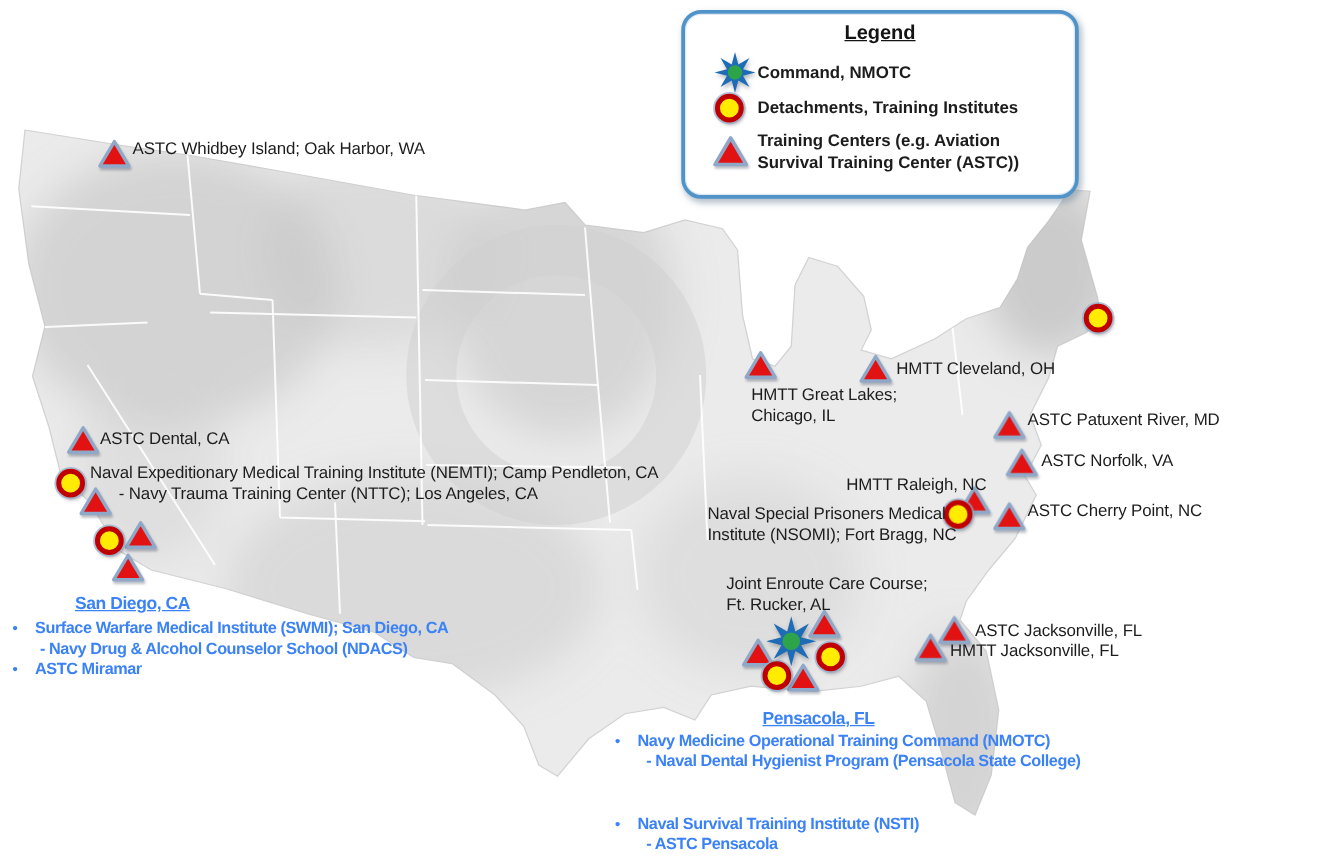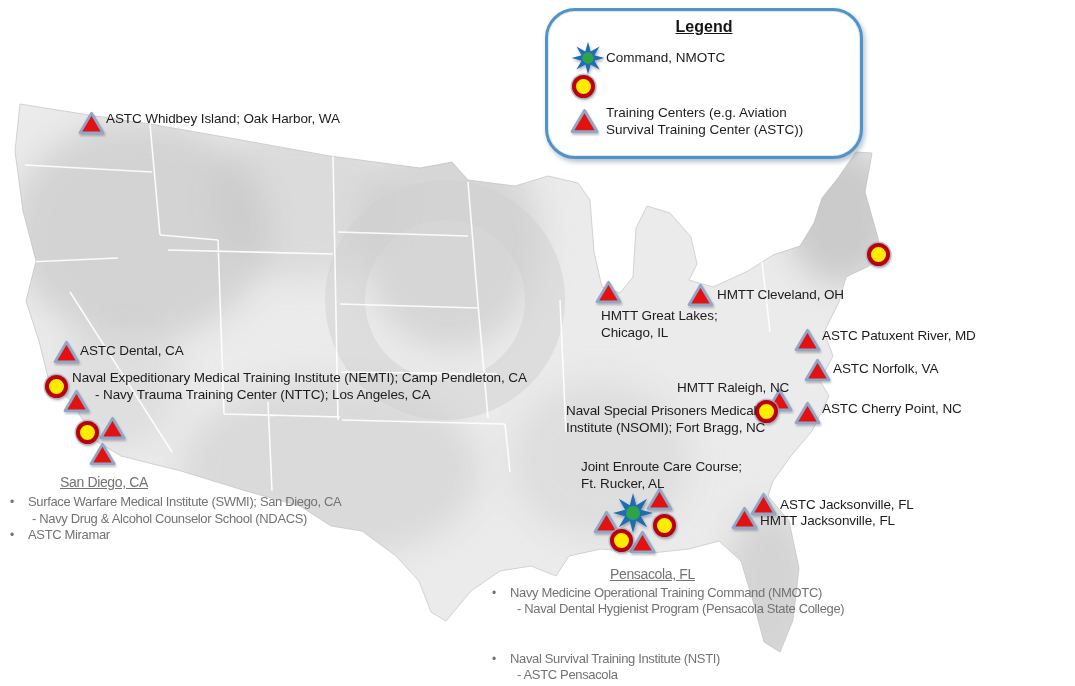--- a/index.html
+++ b/index.html
@@ -17,29 +17,29 @@
         border:4.5px solid var(--circle-border);
         box-shadow:0 0 0 1.5px rgba(150,175,205,.75),1px 2px 3px rgba(0,0,0,.3);}
   .star svg{filter:drop-shadow(1px 2px 1.5px rgba(50,60,80,.4));display:block;}
   .star polygon{fill:var(--star-blue);}
   .star circle{fill:var(--star-center-green);}
   
   .ml{position:absolute;font-size:13.5px;line-height:16.5px;font-weight:400;color:#1c1c1c;
       white-space:pre-line;letter-spacing:-0.1px;}
   
   #legend{position:absolute;left:545px;top:8px;width:312px;height:145px;background:#fff;
-          border:3px solid var(--legend-border);border-radius:30px;
+          border:3px solid var(--legend-border);border-radius:16px;
           box-shadow:2px 3px 5px rgba(120,140,160,.55), inset 0 0 0 1px rgba(190,210,230,.5);}
   #legend .lg-title{position:absolute;top:7px;left:0;width:100%;text-align:center;
           font-size:16px;font-weight:600;color:#141414;text-decoration:underline;}
   #legend .lg-label{position:absolute;left:58px;font-size:13.5px;line-height:16.5px;color:#1c1c1c;
-          white-space:pre-line;}
+          white-space:pre-line;font-weight:bold;}
   #legend .lg-icon{position:absolute;}
   
-  .blk{position:absolute;font-weight:400;color:#737373;letter-spacing:-0.35px;}
+  .blk{position:absolute;font-weight:700;color:#3b82f6;letter-spacing:-0.35px;}
   .blk .blk-title{position:absolute;font-size:14px;text-decoration:underline;white-space:nowrap;}
   .blk .row{position:absolute;font-size:13px;line-height:16px;white-space:nowrap;}
   .blk .dot{display:inline-block;width:18px;font-size:12px;}
 </style>
 </head>
 <body>
 
 <div id="canvas">
 
   <svg id="usmap" width="1075" height="686" viewBox="0 0 1075 686">
@@ -191,20 +191,21 @@
   <div id="legend">
     <div class="lg-title">Legend</div>
     <div class="lg-icon star" style="left:22px;top:29px">
       <svg width="36" height="36" viewBox="-22 -22 44 44">
         <polygon points="0,-20 3.25,-7.85 14.14,-14.14 7.85,-3.25 20,0 7.85,3.25 14.14,14.14 3.25,7.85 0,20 -3.25,7.85 -14.14,14.14 -7.85,3.25 -20,0 -7.85,-3.25 -14.14,-14.14 -3.25,-7.85"></polygon>
         <circle cx="0" cy="0" r="7"></circle>
       </svg>
     </div>
     <div class="lg-label" style="top:39px">Command, NMOTC</div>
     <div class="lg-icon circ" style="left:24px;top:64px"></div>
+    <div class="lg-label" style="top:67px">Detachments, Training Institutes</div>
     <div class="lg-icon tri" style="left:22px;top:97px">
       <svg width="29" height="26" viewBox="0 0 30 27">
           <polygon points="15,2.5 28,24.5 2,24.5"></polygon>
         </svg>
     </div>
     <div class="lg-label" style="top:94px">Training Centers (e.g. Aviation
 Survival Training Center (ASTC))</div>
   </div>
 
   <div class="blk" style="left:6px;top:474px;width:370px;height:75px">

